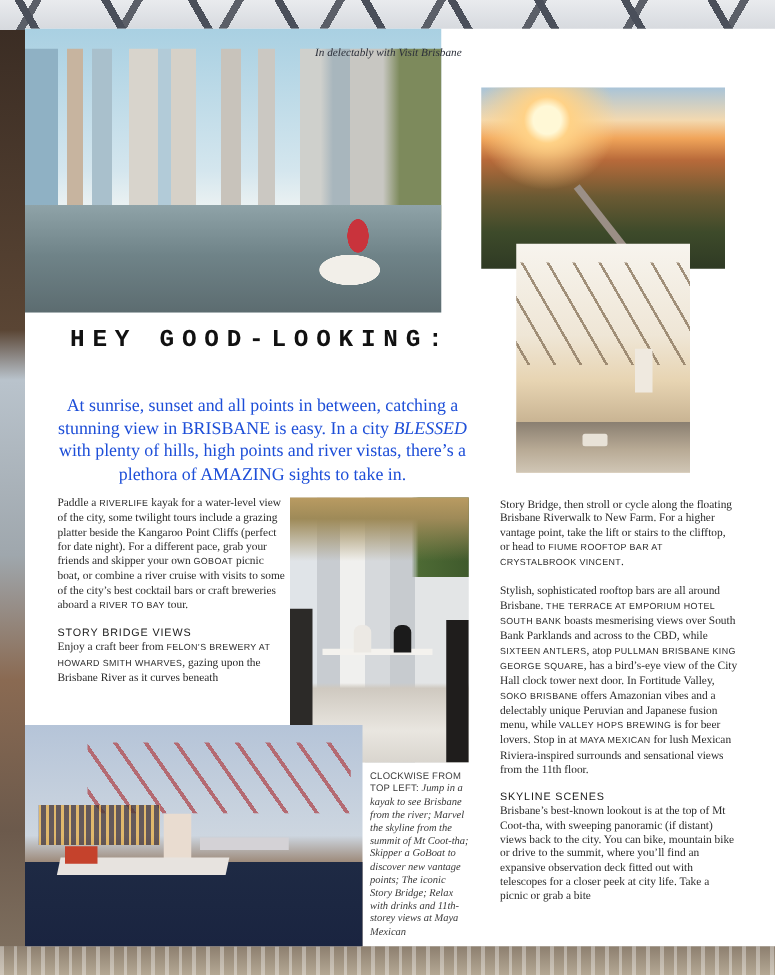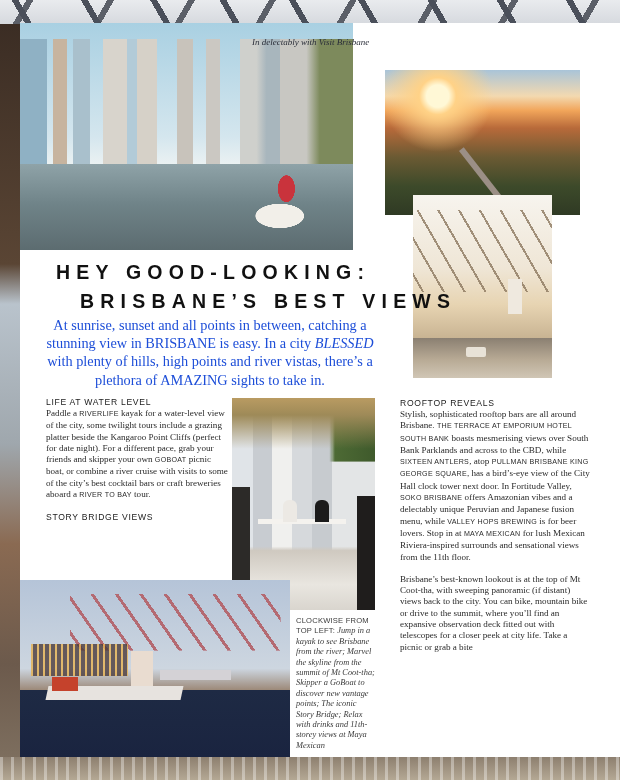--- a/index.html
+++ b/index.html
@@ -85,21 +85,21 @@
     }
     .photo-bridge-top .pier {
       position: absolute; left: 68%; top: 46%; width: 14px; height: 35px; background: #efe9df;
     }
     .photo-bridge-top .boat {
       position: absolute; left: 38%; top: 83%; width: 20px; height: 10px; background: #e8e2d7; border-radius: 2px;
     }
 
     .headline {
       position: absolute; left: 40px; top: 258px; width: 520px;
-      font-family: Liberation Sans, sans-serif;
+      font-family: Liberation Mono, monospace;
       font-weight: bold; font-size: 19.5px; color: #111; letter-spacing: 6.2px;
       line-height: 29px;
       z-index: 3;
     }
     .headline .l1 { display: block; padding-left: 16px; }
     .headline .l2 { display: block; padding-left: 40px; }
 
     .intro {
       position: absolute; left: 40px; top: 316px; width: 340px;
       font-size: 14.3px; line-height: 18.2px; text-align: center; color: #1d4ed8;
@@ -176,42 +176,42 @@
   <div class="road"></div>
 </div>
 
 <div class="photo photo-bridge-top">
   <div class="pier"></div>
   <div class="boat"></div>
 </div>
 
 <h1 class="headline">
   <span class="l1">HEY GOOD-LOOKING:</span>
-  <span class="l2">BRISBANE’S BEST VIEWS</span>
 </h1>
 
 <p class="intro"><span>At sunrise, sunset and all points in between, catching a stunning view in BRISBANE is easy. In a city </span><em>BLESSED</em><span> with plenty of hills, high points and river vistas, there’s a plethora of AMAZING sights to take in.</span></p>
 
 <div class="col col-left">
-  <h3>LIFE AT WATER LEVEL</h3>
   <p><span>Paddle a </span><span class="sc">RIVERLIFE</span><span> kayak for a water-level view of the city, some twilight tours include a grazing platter beside the Kangaroo Point Cliffs (perfect for date night). For a different pace, grab your friends and skipper your own </span><span class="sc">GOBOAT</span><span> picnic boat, or combine a river cruise with visits to some of the city’s best cocktail bars or craft breweries aboard a </span><span class="sc">RIVER TO BAY</span><span> tour.</span></p>
   <h3>STORY BRIDGE VIEWS</h3>
+  <p><span>Enjoy a craft beer from </span><span class="sc">FELON’S BREWERY AT HOWARD SMITH WHARVES</span><span>, gazing upon the Brisbane River as it curves beneath</span></p>
 </div>
 
 <div class="photo photo-restaurant">
   <div class="person-l"></div>
   <div class="person-r"></div>
   <div class="table"></div>
   <div class="diner1"></div>
   <div class="diner2"></div>
 </div>
 
 <div class="col col-right">
-  <h3>ROOFTOP REVEALS</h3>
+  <p><span>Story Bridge, then stroll or cycle along the floating Brisbane Riverwalk to New Farm. For a higher vantage point, take the lift or stairs to the clifftop, or head to </span><span class="sc">FIUME ROOFTOP BAR AT CRYSTALBROOK VINCENT</span><span>.</span></p>
   <p><span>Stylish, sophisticated rooftop bars are all around Brisbane. </span><span class="sc">THE TERRACE AT EMPORIUM HOTEL SOUTH BANK</span><span> boasts mesmerising views over South Bank Parklands and across to the CBD, while </span><span class="sc">SIXTEEN ANTLERS</span><span>, atop </span><span class="sc">PULLMAN BRISBANE KING GEORGE SQUARE</span><span>, has a bird’s-eye view of the City Hall clock tower next door. In Fortitude Valley, </span><span class="sc">SOKO BRISBANE</span><span> offers Amazonian vibes and a delectably unique Peruvian and Japanese fusion menu, while </span><span class="sc">VALLEY HOPS BREWING</span><span> is for beer lovers. Stop in at </span><span class="sc">MAYA MEXICAN</span><span> for lush Mexican Riviera-inspired surrounds and sensational views from the 11th floor.</span></p>
+  <h3>SKYLINE SCENES</h3>
   <p>Brisbane’s best-known lookout is at the top of Mt Coot-tha, with sweeping panoramic (if distant) views back to the city. You can bike, mountain bike or drive to the summit, where you’ll find an expansive observation deck fitted out with telescopes for a closer peek at city life. Take a picnic or grab a bite</p>
 </div>
 
 <div class="photo photo-storybridge">
   <div class="lights"></div>
   <div class="pier"></div>
   <div class="wharf2"></div>
   <div class="wharf"></div>
   <div class="roof"></div>
 </div>

